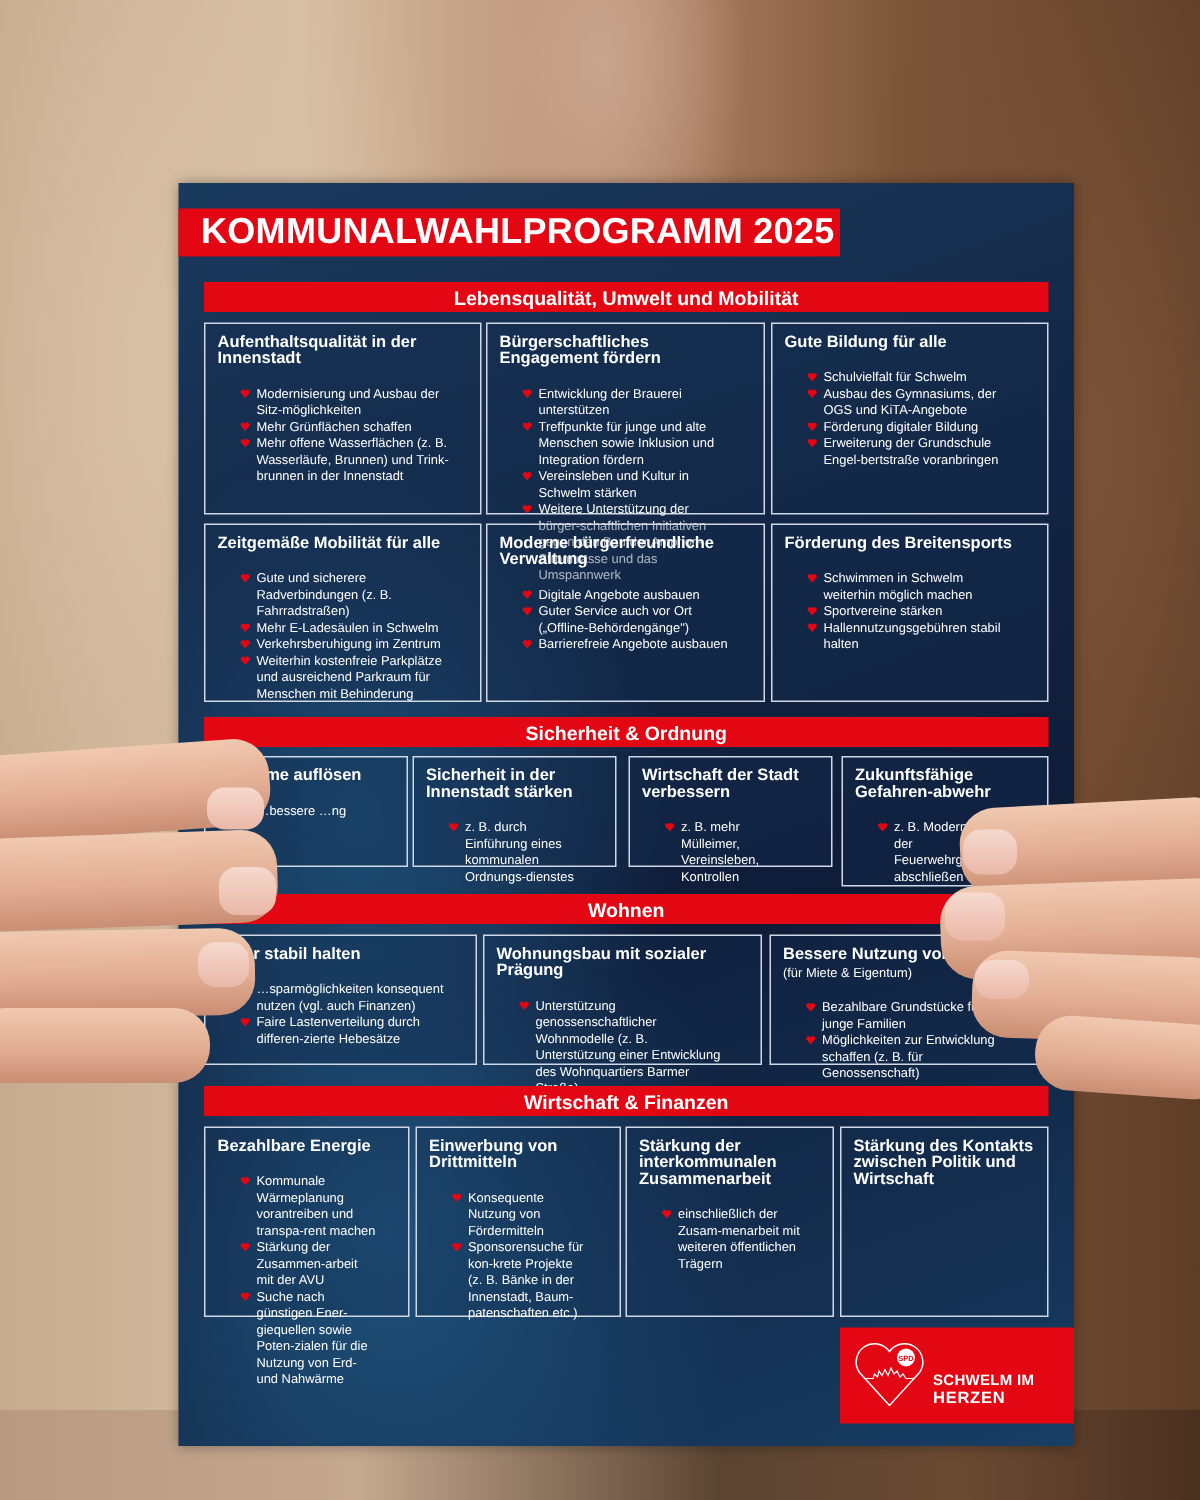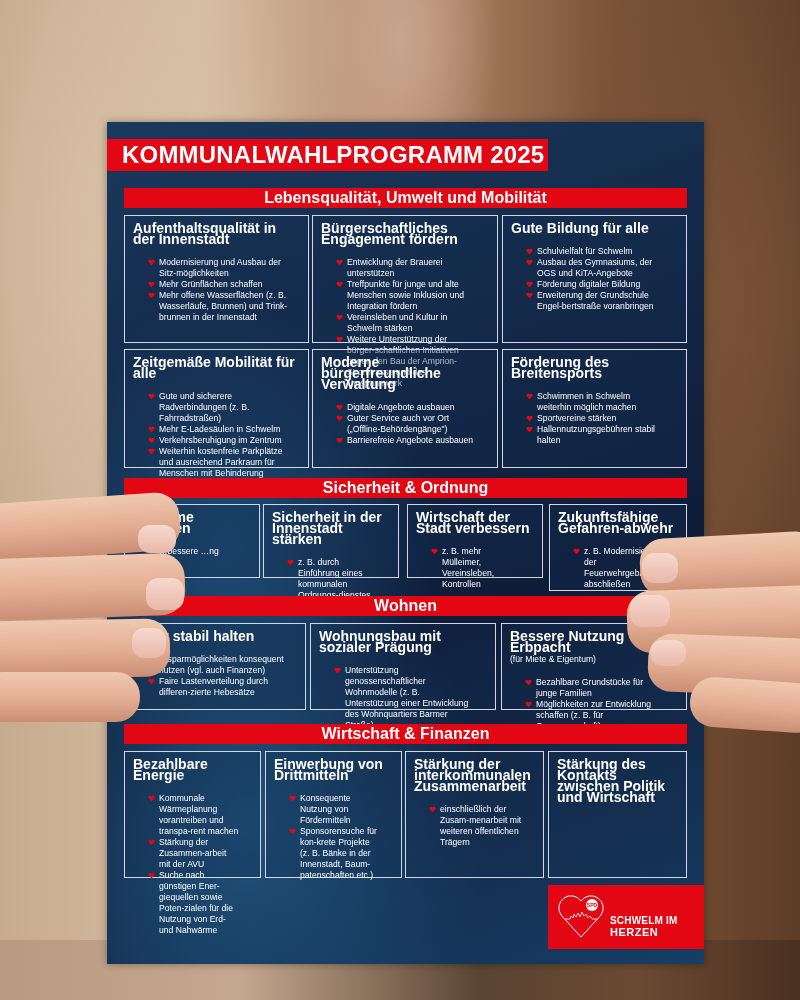--- a/index.html
+++ b/index.html
@@ -10,44 +10,44 @@
       radial-gradient(ellipse 140px 260px at 400px 40px, #c9a58e 0%, rgba(201,165,142,0) 70%),
       radial-gradient(ellipse 260px 500px at 120px 250px, #d9c1a6 0%, rgba(217,193,166,0) 75%),
       radial-gradient(ellipse 220px 500px at 720px 300px, #7a5238 0%, rgba(122,82,56,0) 80%),
       linear-gradient(90deg, #c7ab8e 0%, #d6bea3 25%, #b88c6e 50%, #7d5639 75%, #5e3d27 100%);
   }
   .bottom-shade {
     position:absolute; left:0; top:940px; width:800px; height:60px;
     background: linear-gradient(90deg, #b89a80 0%, #c4a88f 30%, #5a4432 60%, #6b4a32 80%, #4a3020 100%);
   }
   .flyer {
-    position:absolute; left:107px; top:122px; width:597px; height:842px;
+    position:absolute; left:119px; top:122px; width:597px; height:842px;
     background:
       radial-gradient(ellipse 300px 350px at 140px 700px, #20547e 0%, rgba(32,84,126,0) 80%),
       radial-gradient(ellipse 260px 300px at 120px 420px, #1d4c74 0%, rgba(29,76,116,0) 80%),
       linear-gradient(160deg, #1a3a5e 0%, #132645 35%, #0f1c38 60%, #173e64 100%);
     box-shadow: 0 0 8px rgba(0,0,0,0.35);
   }
   .title-bar {
     position:absolute; left:0; top:17px; width:441px; height:32px;
     background:#e30613; color:#fff;
     font-weight:bold; font-size:24px; letter-spacing:0.2px;
     display:flex; align-items:center; padding-left:15px; box-sizing:border-box;
   }
   .section-bar {
     position:absolute; left:17px; width:563px; height:20px;
-    background:#e30613; color:#fff; font-weight:bold; font-size:16px;
+    background:#e30613; color:#fff; font-weight:bold; font-size:13px;
     display:flex; align-items:center; justify-content:center;
   }
   .card {
     position:absolute; border:1.5px solid #cfd8e4; box-sizing:border-box;
     padding:7px 8px; color:#fff;
     background: rgba(20,45,80,0.35);
   }
-  .card-title { font-weight:bold; font-size:14px; line-height:11px; margin-bottom:6px; }
+  .card-title { font-weight:bold; font-size:11px; line-height:11px; margin-bottom:6px; }
   .card-subtitle { font-size:8.6px; line-height:11px; margin-top:-5px; margin-bottom:6px; }
   .card ul { list-style:none; margin:12px; padding:0; }
   .card li { position:relative; padding-left:14px; font-size:8.6px; line-height:11px; }
   .heart {
     position:absolute; left:3px; top:2px; width:7px; height:7px; color:#e30613;
   }
   .heart svg { display:block; width:7px; height:7px; }
   .logo-box {
     position:absolute; left:441px; top:763px; width:156px; height:64px; background:#e30613;
   }

